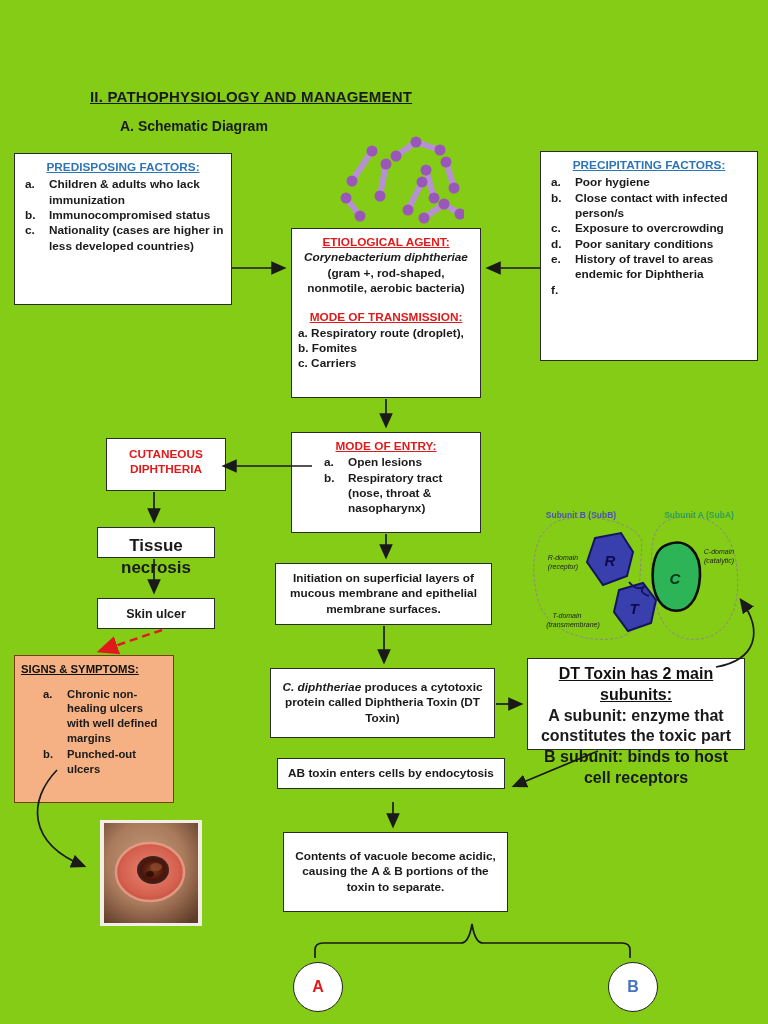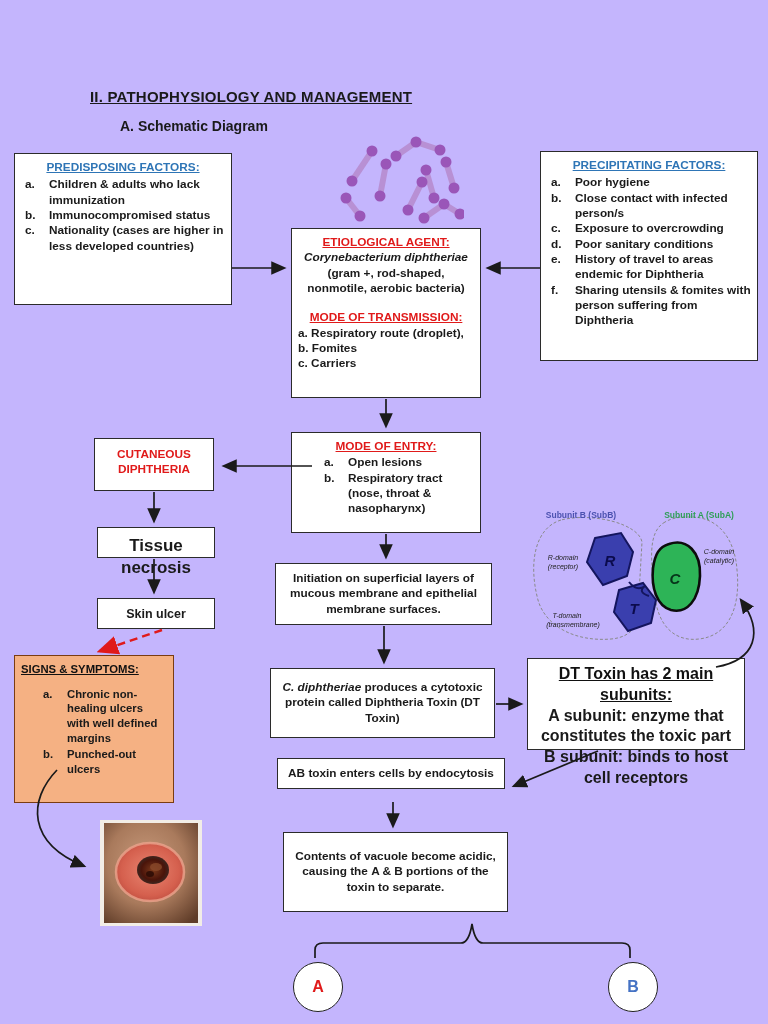--- a/index.html
+++ b/index.html
@@ -1,16 +1,16 @@
 <!DOCTYPE html>
 <html><head>
 <meta charset="utf-8">
 <style>
   html,body{margin:0;padding:0;background:#ffffff;}
-  #page{position:relative;width:768px;height:1024px;background:#c4b5fd;overflow:hidden;
+  #page{position:relative;width:768px;height:1024px;background:#84cc16;overflow:hidden;
         font-family:"Liberation Sans","DejaVu Sans",sans-serif;color:#1a1a1a;}
   .title{position:absolute;left:90px;top:88px;font-size:15px;font-weight:800;
          text-decoration:underline;letter-spacing:.2px;}
   .subtitle{position:absolute;left:120px;top:118px;font-size:14px;font-weight:800;}
   .box{position:absolute;border:1.6px solid #2b2b2b;background:#fff;
        font-weight:700;font-size:11.8px;line-height:1.3;box-sizing:border-box;}
   .center{text-align:center;}
   .h-blue{color:#2E75B6;text-decoration:underline;font-weight:800;}
   .h-red{color:#E01A1A;text-decoration:underline;font-weight:800;}
   .h-blk{color:#111;text-decoration:underline;font-weight:800;}
@@ -103,21 +103,20 @@
     <div class="li">
       <span class="m">d.</span>
       <span>Poor sanitary conditions</span>
       </div>
     <div class="li">
       <span class="m">e.</span>
       <span>History of travel to areas endemic for Diphtheria</span>
       </div>
     <div class="li">
       <span class="m">f.</span>
-      <span>Sharing utensils &amp; fomites with person suffering from Diphtheria</span>
       </div>
   </div>
 
   <div class="box pad6 center" style="left:291px;top:228px;width:190px;height:170px;">
     <div class="h-red">ETIOLOGICAL AGENT:</div>
     <div class="it">Corynebacterium diphtheriae</div>
     <div>(gram +, rod-shaped,</div>
     <div>nonmotile, aerobic bacteria)</div>
     <div class="spacer"></div>
     <div class="h-red">MODE OF TRANSMISSION:</div>
@@ -131,21 +130,21 @@
     <div class="li" style="padding-left:22px;margin-top:1px;">
       <span class="m">a.</span>
       <span>Open lesions</span>
       </div>
     <div class="li" style="padding-left:22px;">
       <span class="m">b.</span>
       <span>Respiratory tract (nose, throat &amp; nasopharynx)</span>
       </div>
   </div>
 
-  <div class="box center" style="left:94px;top:438px;width:120px;height:53px;padding-top:8px;">
+  <div class="box center" style="left:106px;top:438px;width:120px;height:53px;padding-top:8px;">
     <div class="redtxt">CUTANEOUS</div>
     <div class="redtxt">DIPHTHERIA</div>
   </div>
 
   <div class="box center" style="left:97px;top:527px;width:118px;height:31px;padding-top:7px;font-size:17px;">
     <span>Tissue necrosis</span>
   </div>
 
   <div class="box center" style="left:97px;top:598px;width:118px;height:31px;padding-top:7px;font-size:12.5px;">
     <span>Skin ulcer</span>

